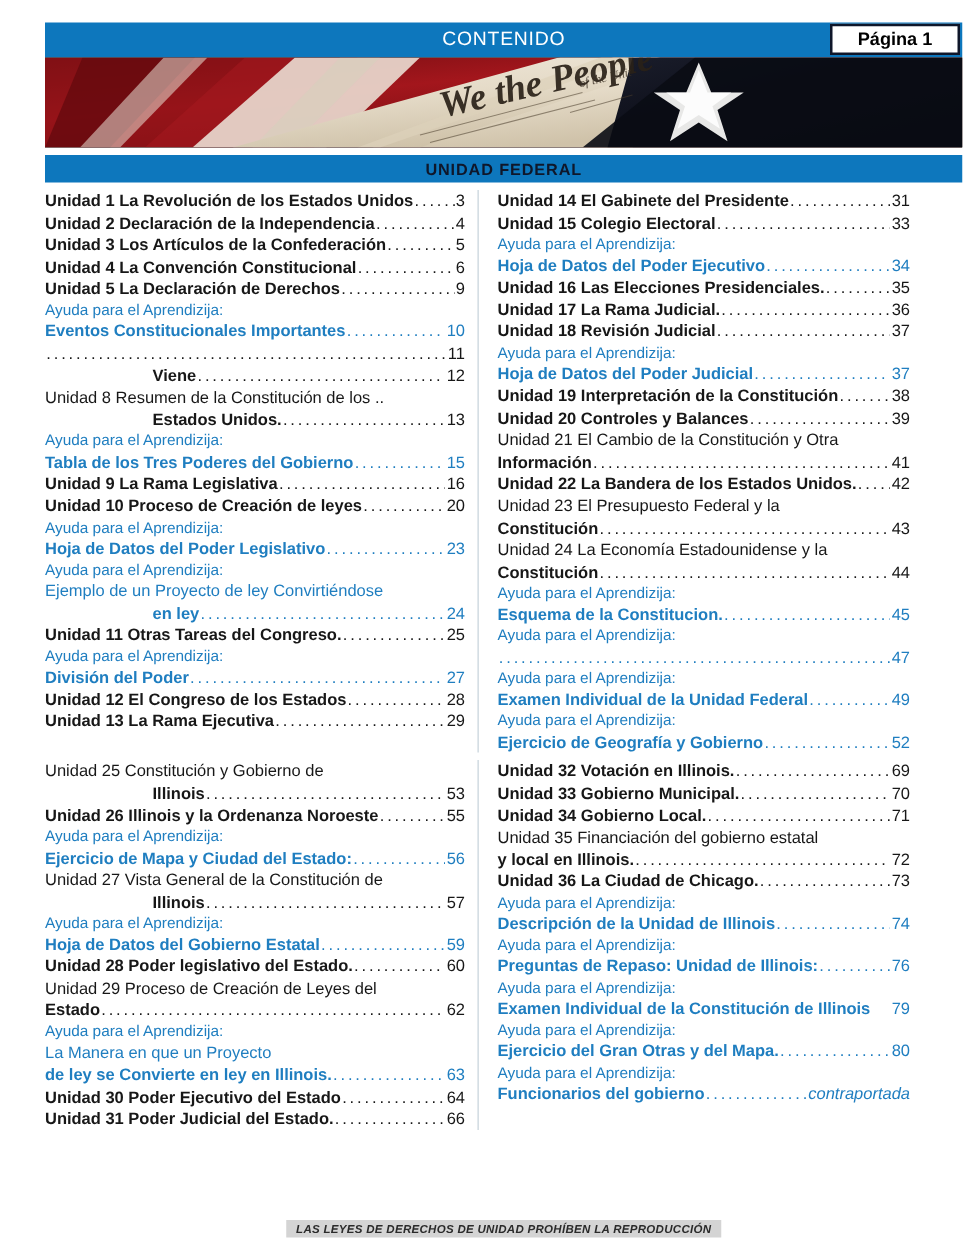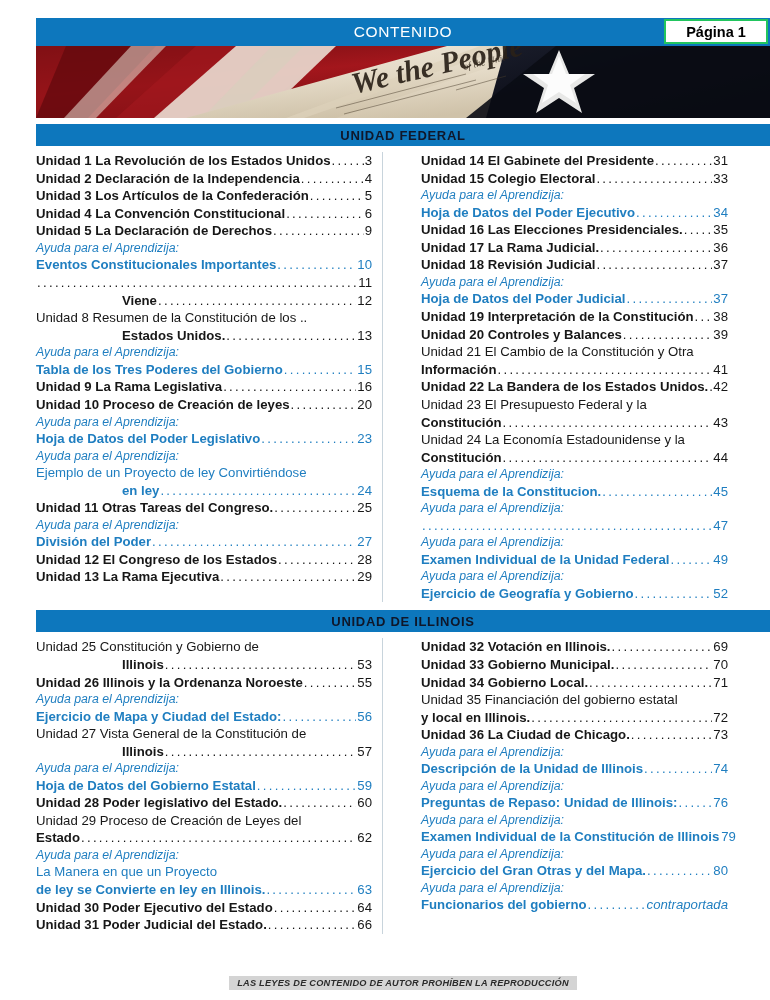--- a/index.html
+++ b/index.html
@@ -37,21 +37,21 @@
     font-weight: normal;
     letter-spacing: 0.6px;
   }
   .page-badge {
     position: absolute;
     right: 2px;
     top: 1px;
     height: 25px;
     min-width: 104px;
     background: #ffffff;
-    border: 2px solid #22c55e;
+    border: 2px solid #0f172a;
     display: flex;
     align-items: center;
     justify-content: center;
     box-sizing: border-box;
   }
   .page-badge span {
     font-size: 14.5px;
     font-weight: bold;
     color: #000000;
   }
@@ -86,32 +86,31 @@
   .cols {
     display: flex;
     position: relative;
     padding-top: 6px;
   }
   .col {
     width: 346px;
     box-sizing: border-box;
   }
   .col.left { padding-right: 10px; }
-  .col.right { padding-left: 38px; border-left: 1px solid #c8d4dc; }
+  .col.right { padding-left: 15px; border-left: 1px solid #c8d4dc; }
 
   .entry {
     font-size: 13.2px;
     line-height: 17.6px;
     color: #171717;
     white-space: nowrap;
   }
   .entry.blue { color: #1f7ec0; }
   .entry.ayuda {
     color: #1f7ec0;
-    font-style: italic;
     font-size: 12.3px;
     line-height: 16.4px;
     font-weight: normal;
   }
   .row {
     display: flex;
     align-items: baseline;
     width: 100%;
   }
   .row .lbl { flex: 0 0 auto; font-weight: bold; }
@@ -471,23 +470,20 @@
         <div class="entry blue">
           <div class="row">
             <span class="lbl">Ejercicio de Geografía y Gobierno</span>
             <span class="dots">............................................................</span>
             <span class="pg">52</span>
           </div>
         </div>
       </div>
   </div>
 
-  <div class="section-bar illinois" style="margin-top:8px;">
-    <div class="section-bar-title">UNIDAD DE ILLINOIS</div>
-  </div>
 
   <div class="cols">
     <div class="col left" id="il-left">
         <div class="entry"><span>Unidad 25  Constitución y Gobierno de</span></div>
         <div class="entry indent">
           <div class="row">
             <span class="lbl">Illinois</span>
             <span class="dots">............................................................</span>
             <span class="pg">53</span>
           </div>
@@ -636,16 +632,16 @@
           <div class="row">
             <span class="lbl">Funcionarios del gobierno</span>
             <span class="dots">............................................................</span>
             <span class="pg" style="font-style: italic;">contraportada</span>
           </div>
         </div>
       </div>
   </div>
 
   <div class="footer">
-    <div class="footer-text">LAS LEYES DE CONTENIDO DE AUTOR PROHÍBEN LA REPRODUCCIÓN</div>
+    <div class="footer-text">LAS LEYES DE DERECHOS DE UNIDAD PROHÍBEN LA REPRODUCCIÓN</div>
   </div>
 
 </div>
 
 </body></html>

